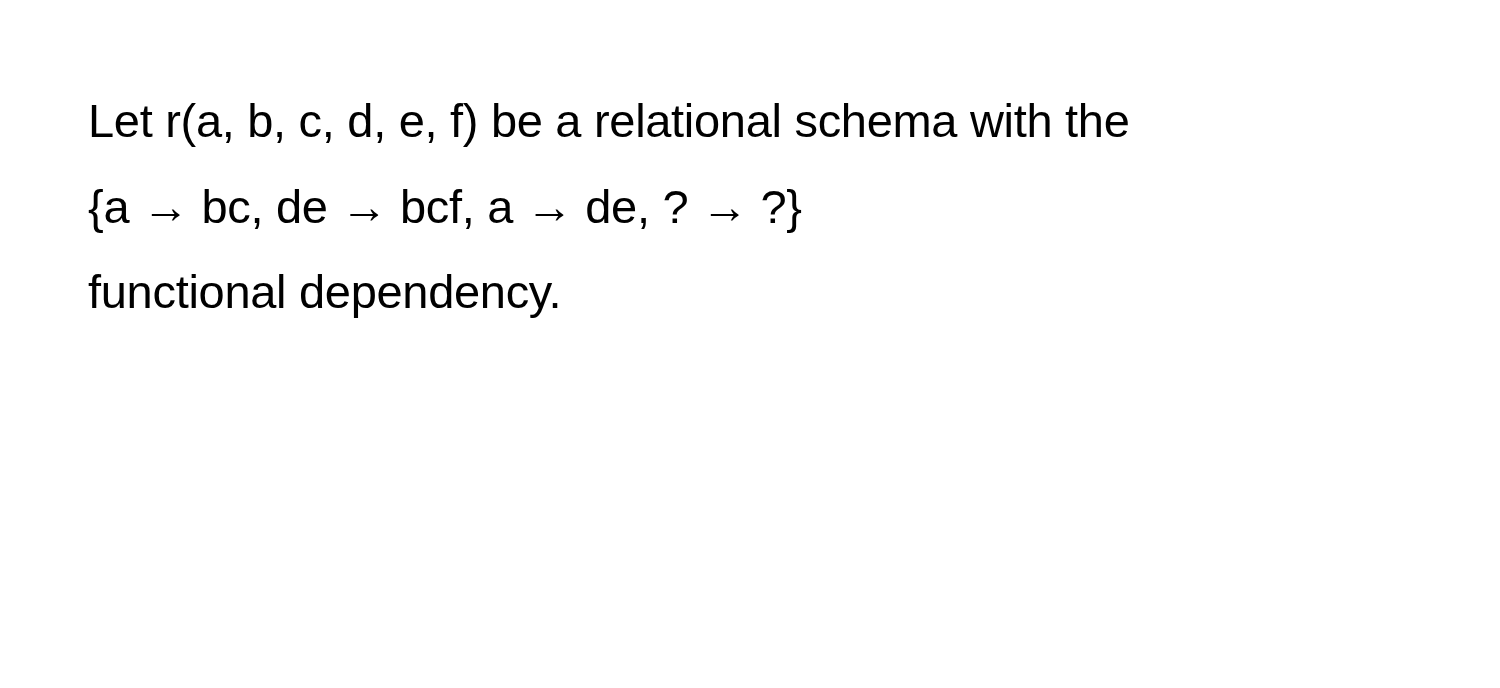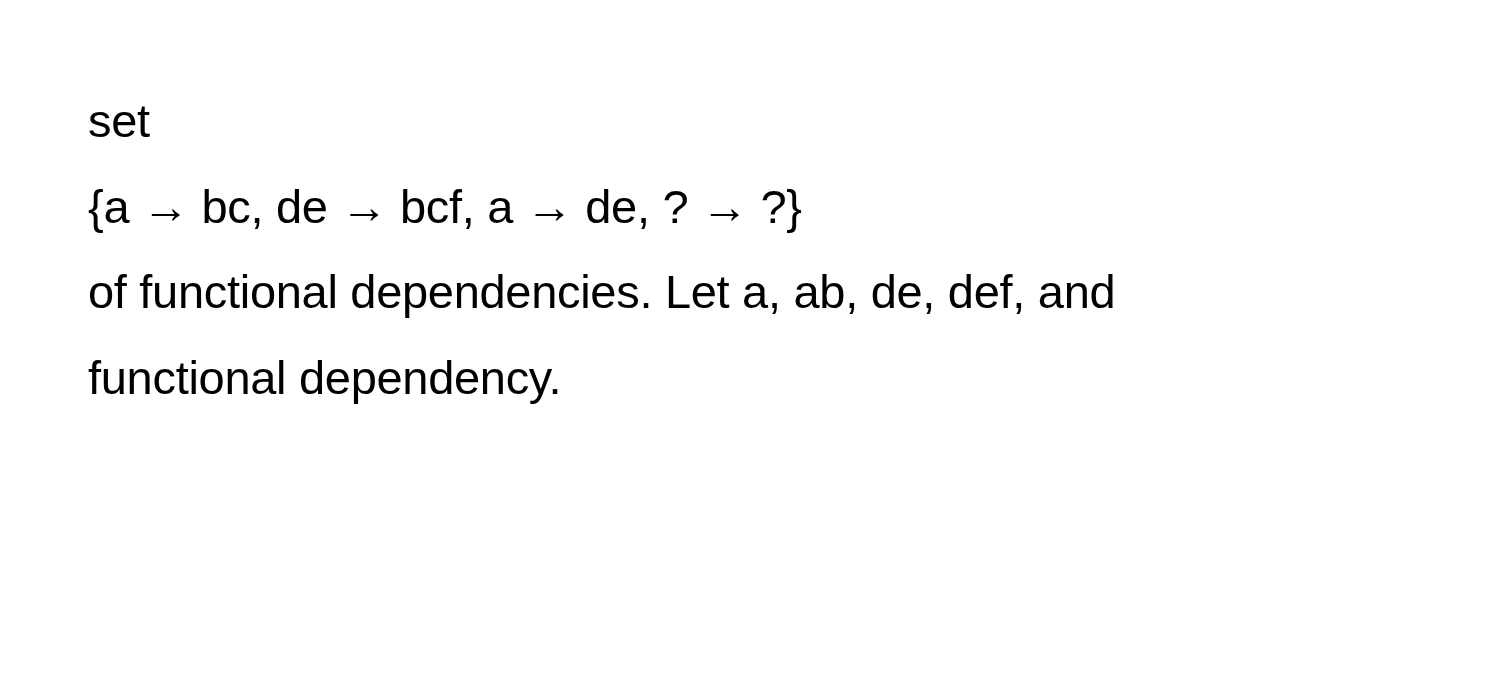--- a/index.html
+++ b/index.html
@@ -22,17 +22,16 @@
       font-weight: 400;
     }
     .line {
       display: block;
     }
   </style>
 </head>
 <body>
 
 <div class="text-block">
-  <span class="line">set</span>
+  <span class="line">Let r(a, b, c, d, e, f) be a relational schema with the</span>
   <span class="line">{a → bc, de → bcf, a → de, ? → ?}</span>
-  <span class="line">of functional dependencies. Let a, ab, de, def, and</span>
   <span class="line">functional dependency.</span>
 </div>
 
 </body></html>

